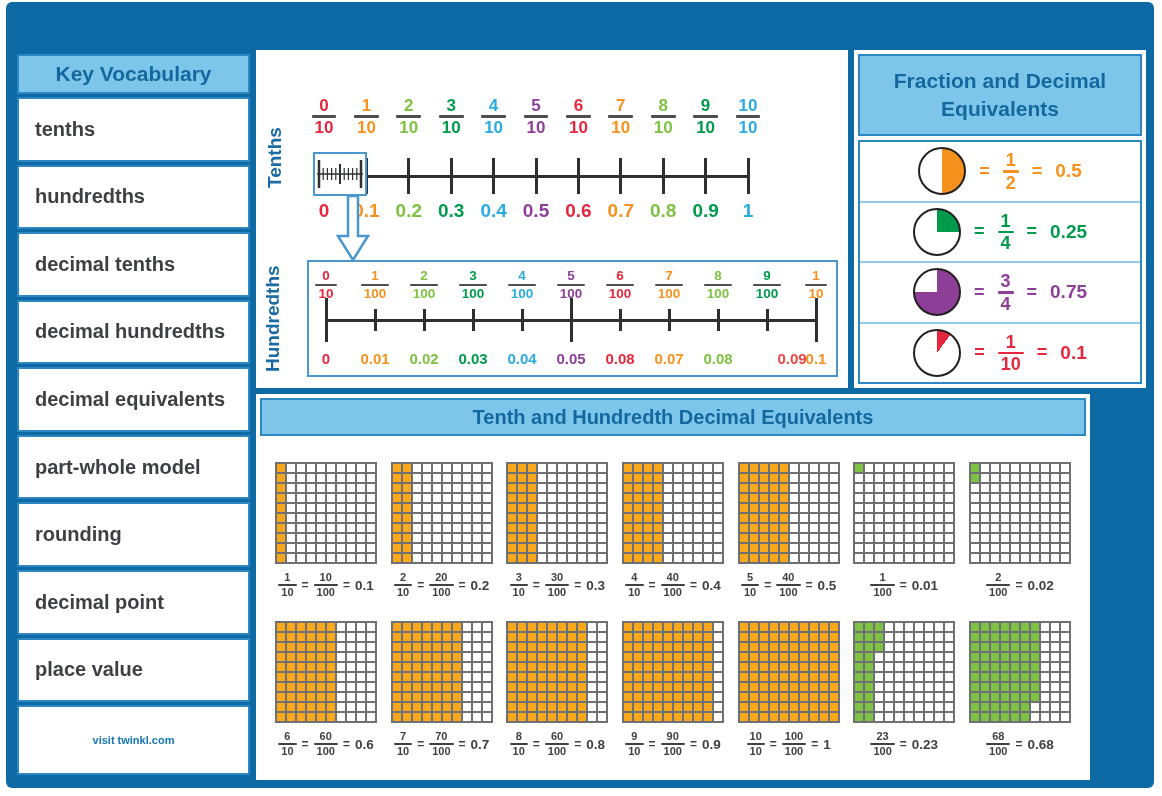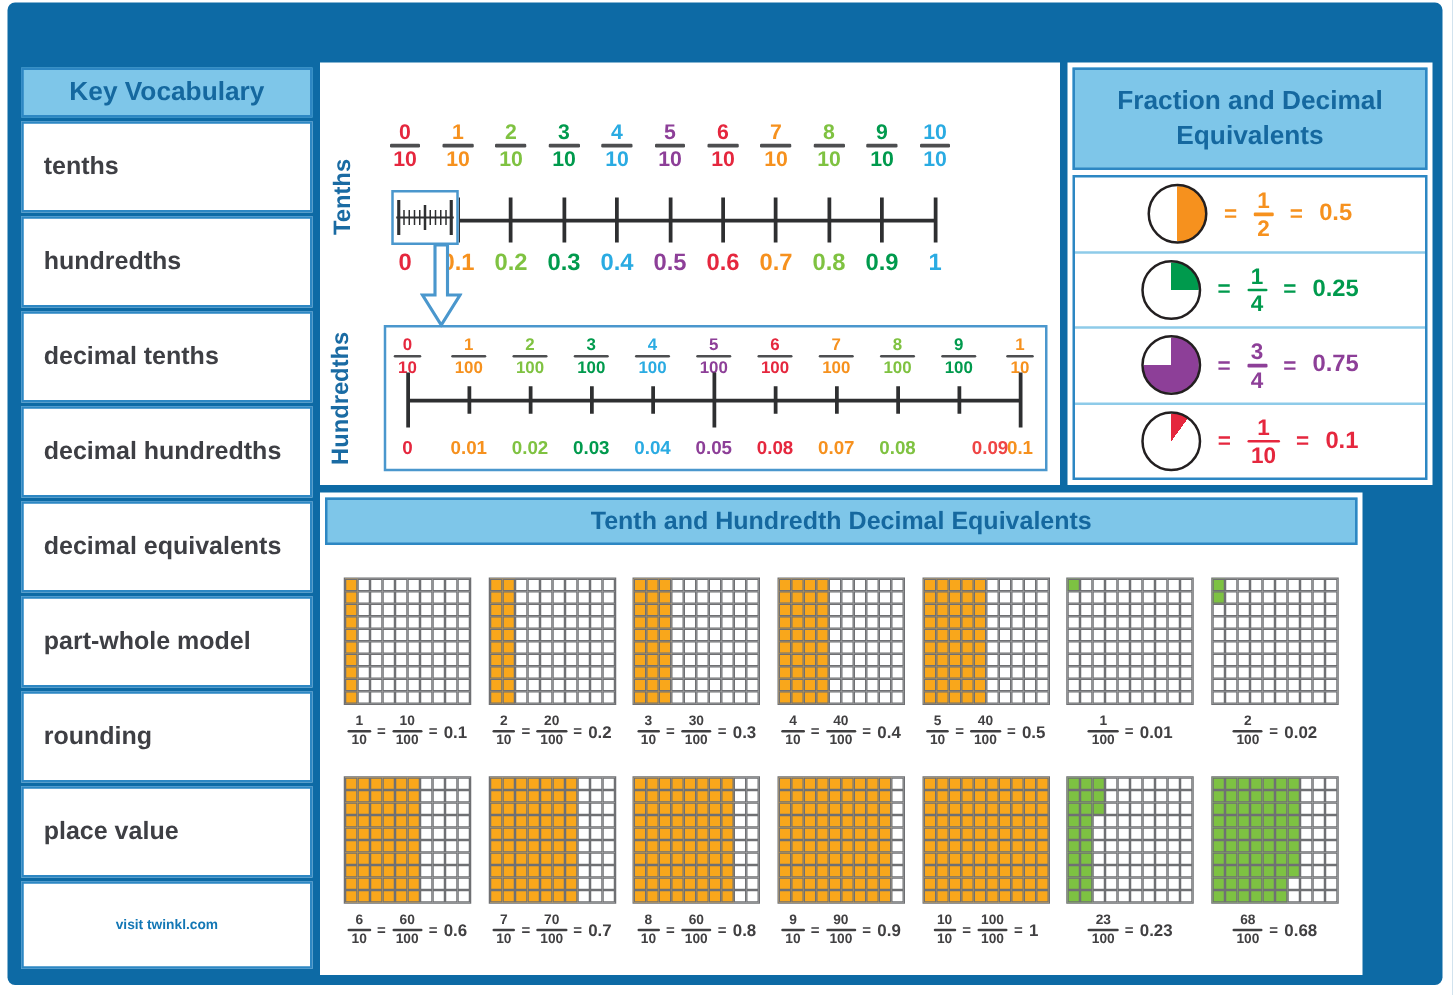--- a/index.html
+++ b/index.html
@@ -85,20 +85,21 @@
     <div id="sidebar">
       <div class="vocab-head">Key Vocabulary</div>
 
       <div class="vocab-cell">tenths</div>
         <div class="vocab-cell">hundredths</div>
         <div class="vocab-cell">decimal tenths</div>
         <div class="vocab-cell">decimal hundredths</div>
         <div class="vocab-cell">decimal equivalents</div>
         <div class="vocab-cell">part-whole model</div>
         <div class="vocab-cell">rounding</div>
+        <div class="vocab-cell">decimal point</div>
         <div class="vocab-cell">place value</div>
         <div class="logo-cell">
         <span class="logo-tag">visit twinkl.com</span>
       </div>
     </div>
 
     <div id="nl-panel" class="panel">
       <div id="tenths-label" class="vlabel">Tenths</div>
       <div id="tenths-line">
           <div class="nl-line" style="left: 68px; top: 125px; width: 424px;"></div>

